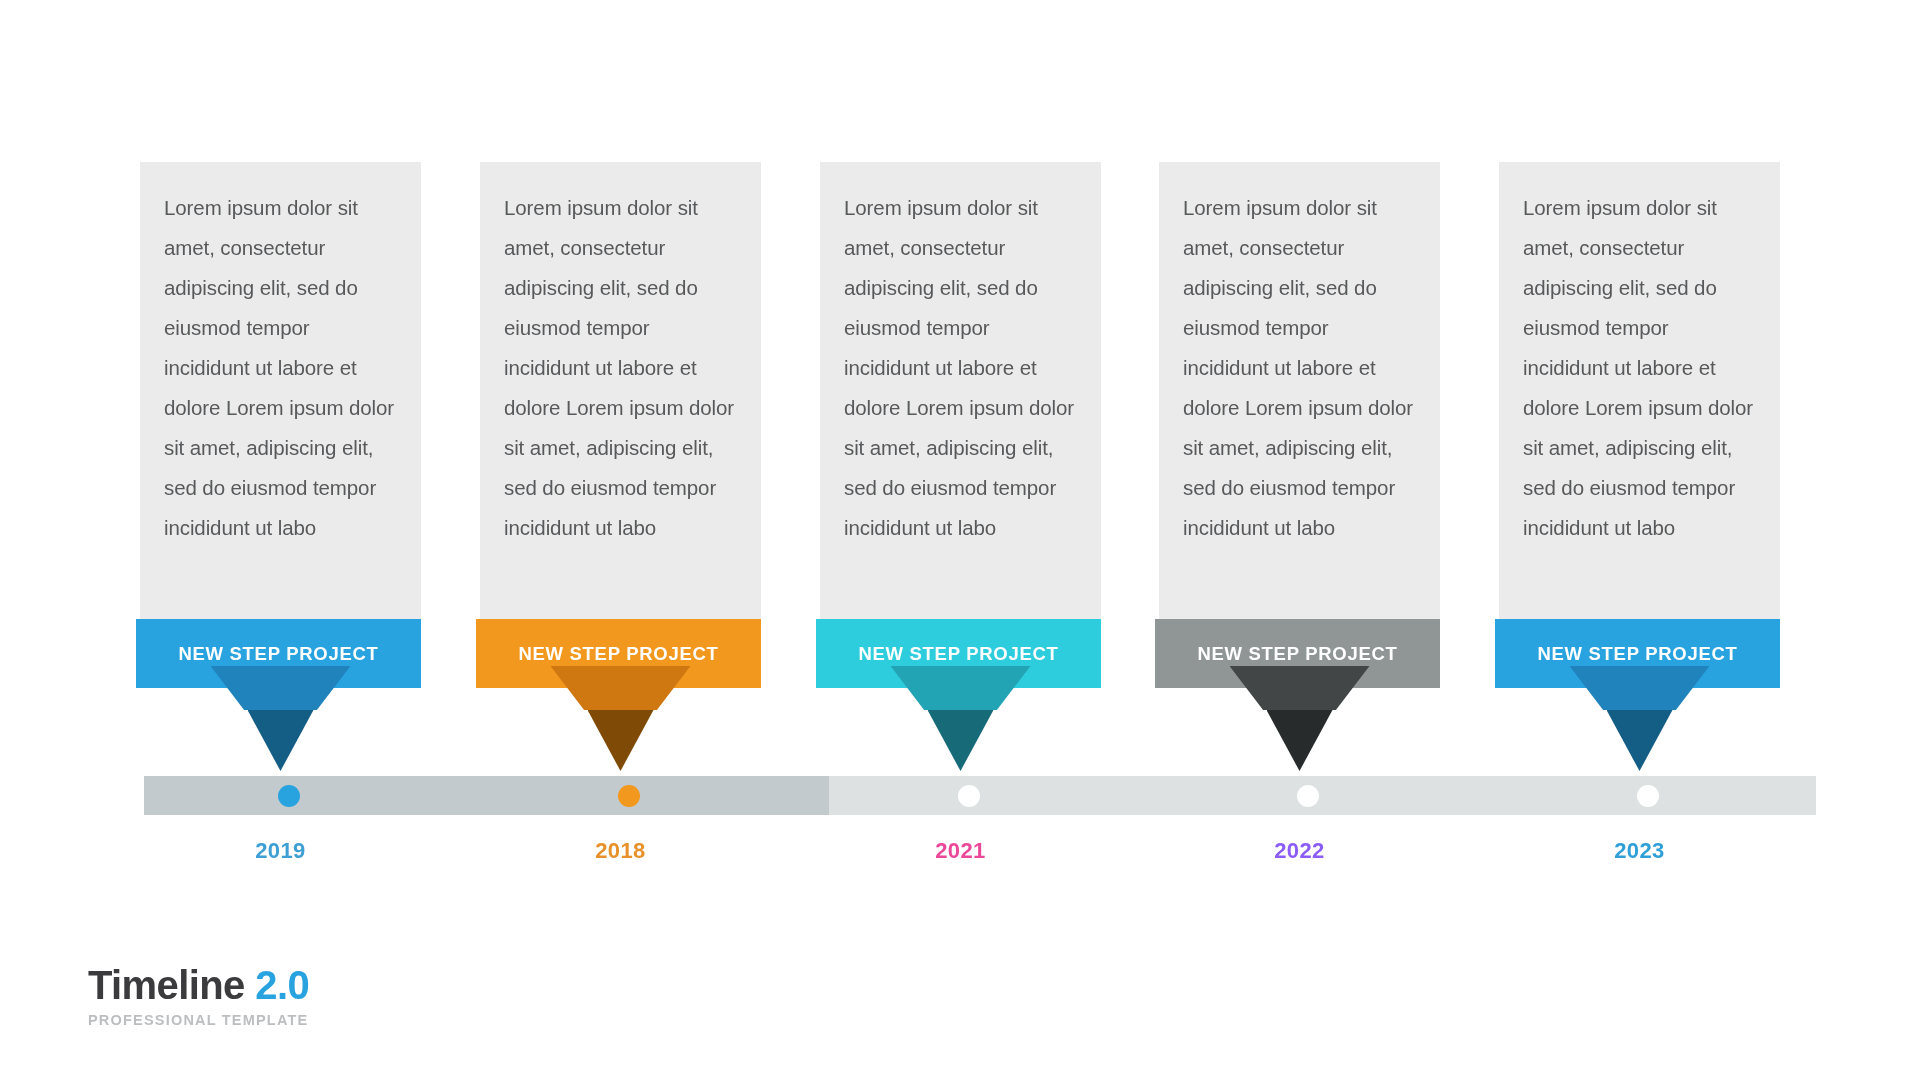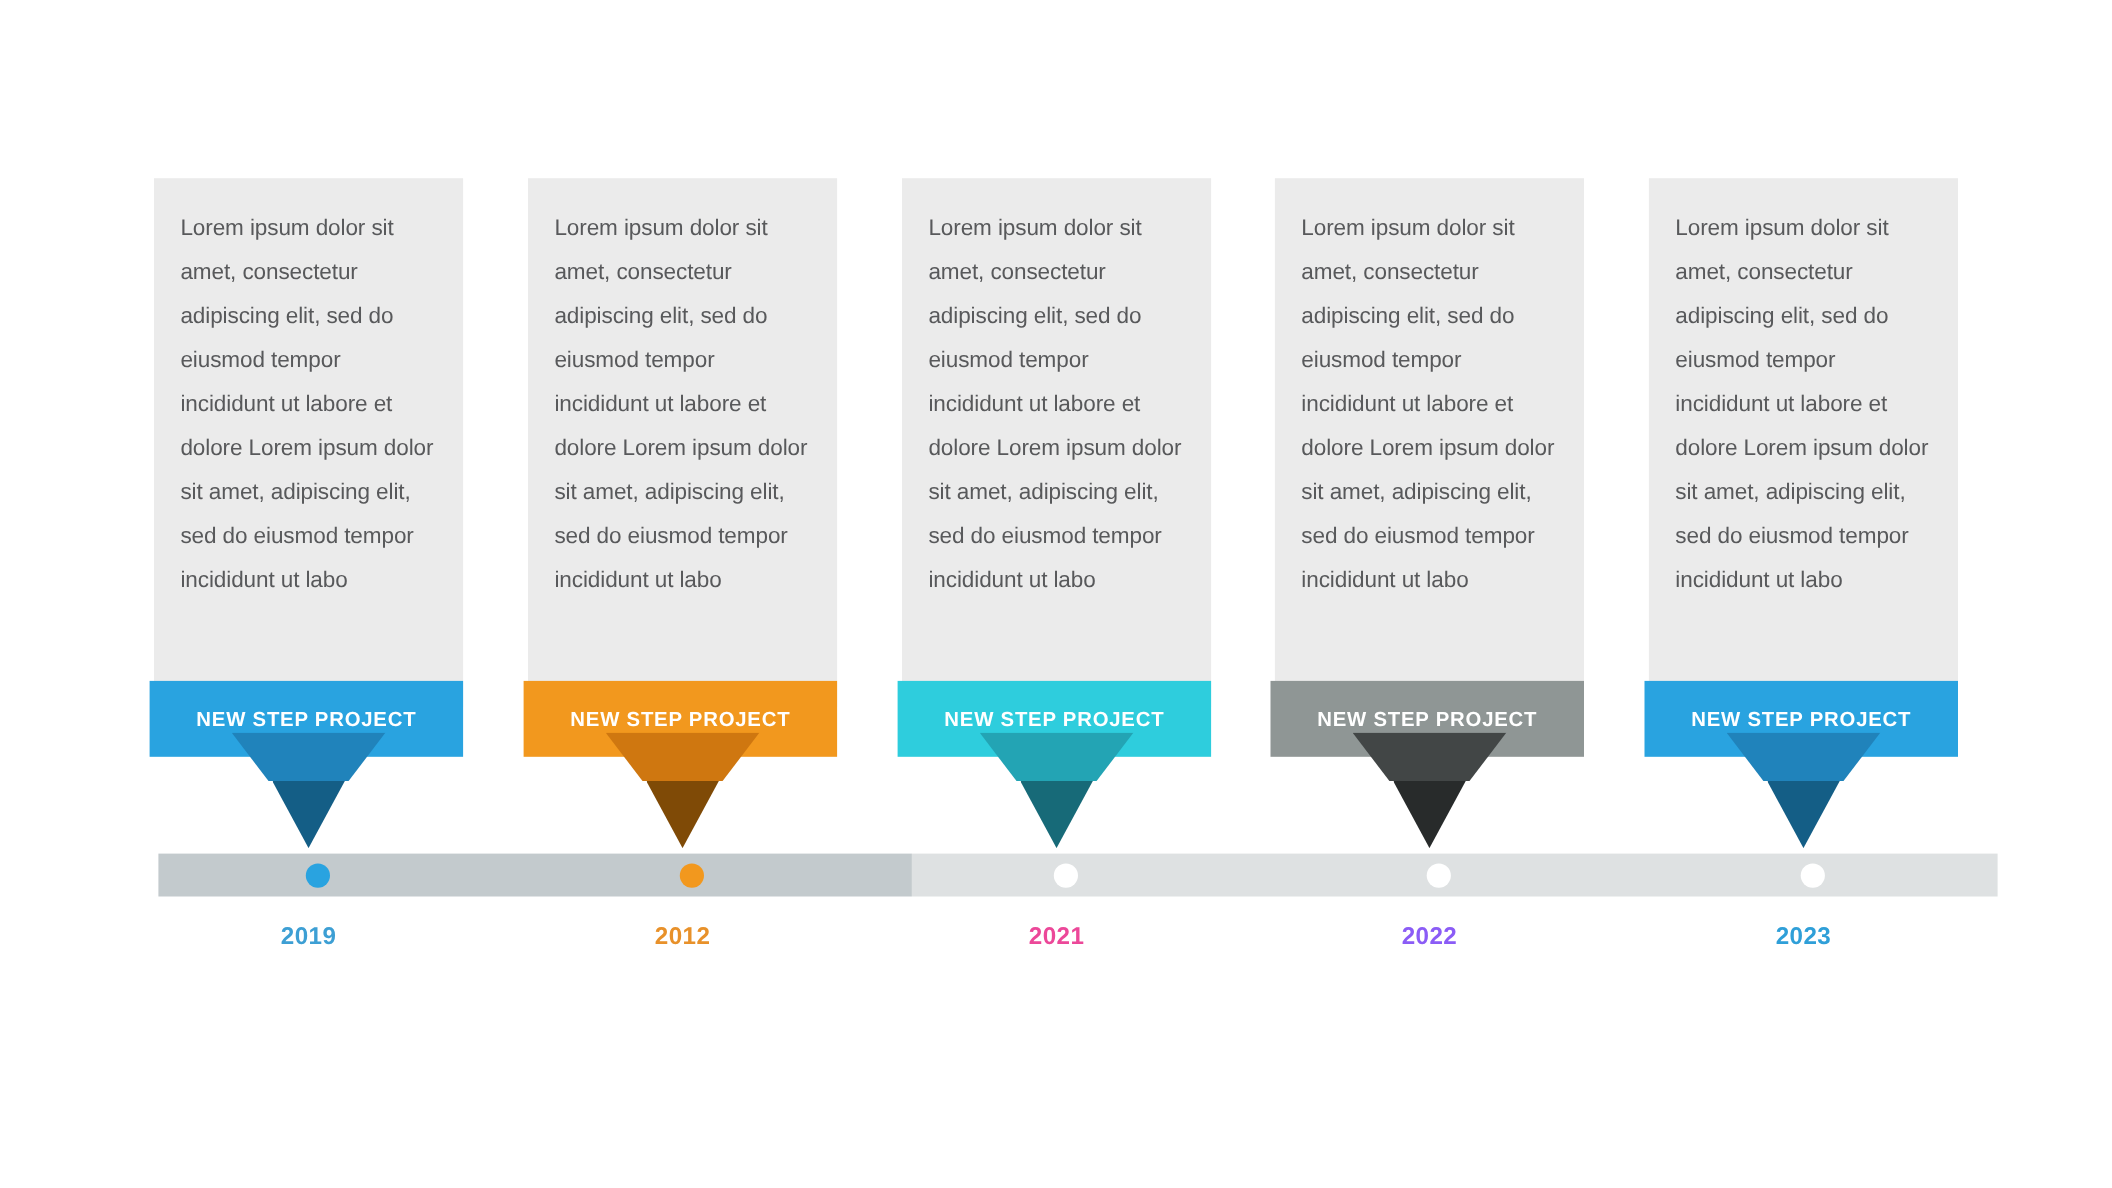--- a/index.html
+++ b/index.html
@@ -273,20 +273,27 @@
     <div class="timeline-track-todo" style="background: rgb(222, 225, 226); width: 987px;"></div>
   <div class="timeline-dot" style="left: 144.5px; background: rgb(41, 163, 224);"></div>
       <div class="timeline-dot" style="left: 484.5px; background: rgb(242, 152, 30);"></div>
       <div class="timeline-dot" style="left: 824.5px; background: rgb(255, 255, 255);"></div>
       <div class="timeline-dot" style="left: 1163.5px; background: rgb(255, 255, 255);"></div>
       <div class="timeline-dot" style="left: 1503.5px; background: rgb(255, 255, 255);"></div>
     </div>
 
   <div class="years-row">
       <div class="year-label" style="left: 0px; color: rgb(61, 159, 212);">2019</div>
-      <div class="year-label" style="left: 340px; color: rgb(232, 145, 42);">2012</div>
+      <div class="year-label" style="left: 340px; color: rgb(232, 145, 42);">2018</div>
       <div class="year-label" style="left: 680px; color: #ec4899;">2021</div>
       <div class="year-label" style="left: 1019px; color: #8b5cf6;">2022</div>
       <div class="year-label" style="left: 1359px; color: rgb(47, 159, 216);">2023</div>
     </div>
 
+  <div class="footer-logo">
+    <div class="logo-title">
+      <span>Timeline</span>
+      <span class="logo-version">2.0</span>
+    </div>
+    <div class="logo-subtitle">PROFESSIONAL TEMPLATE</div>
+  </div>
 
 </div>
 
 </body></html>

